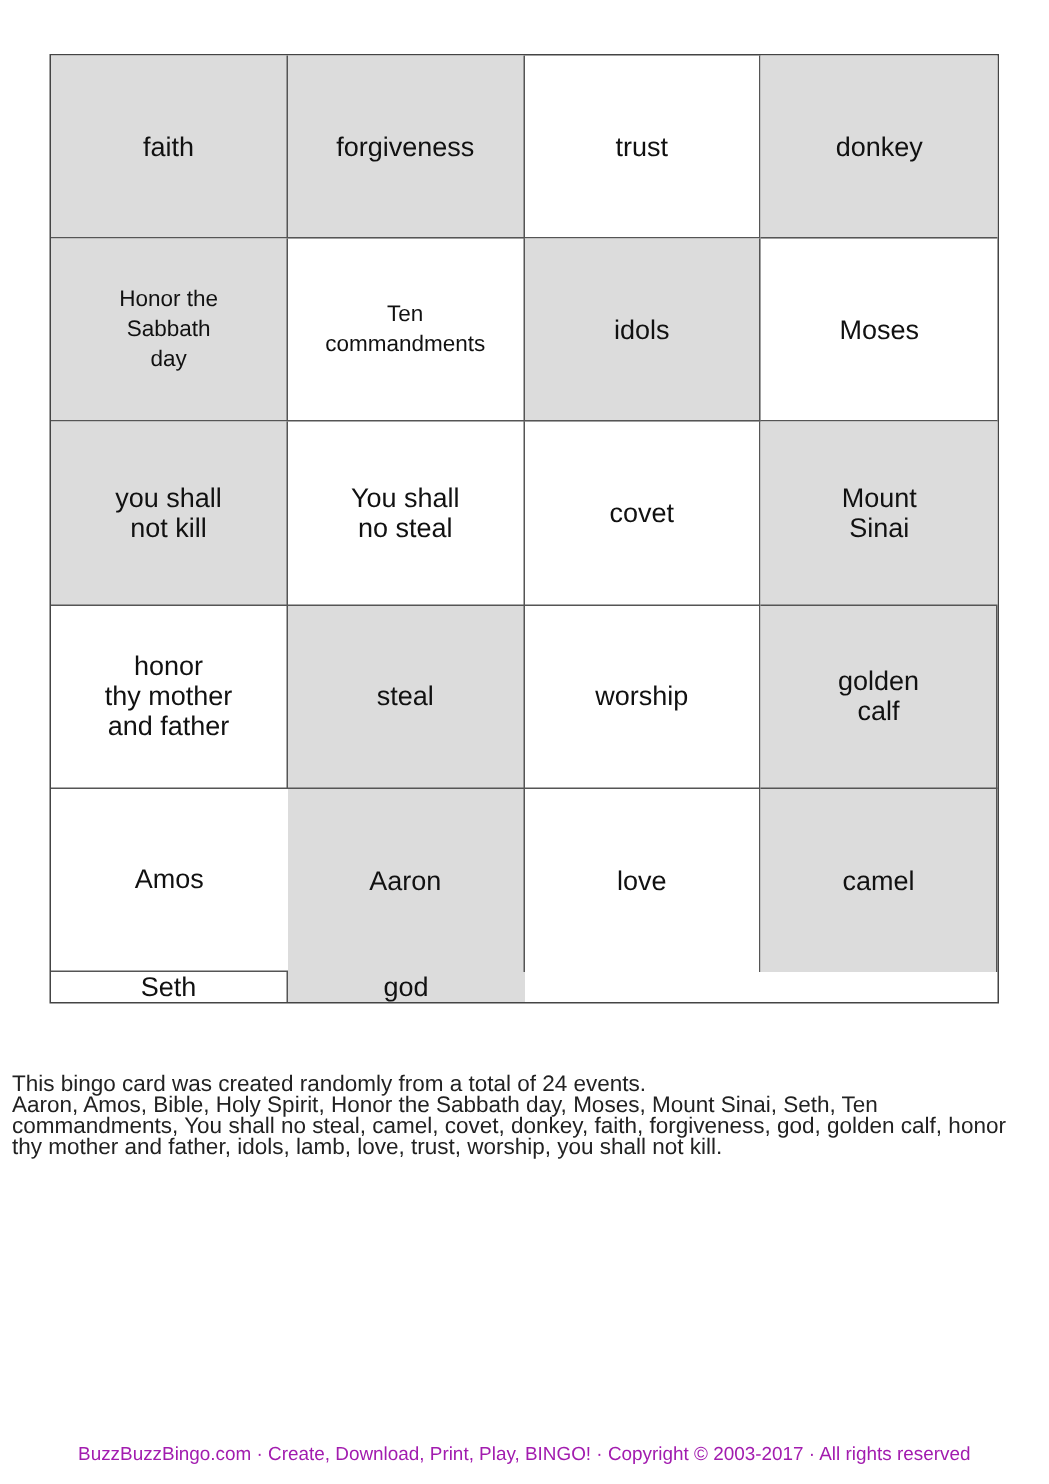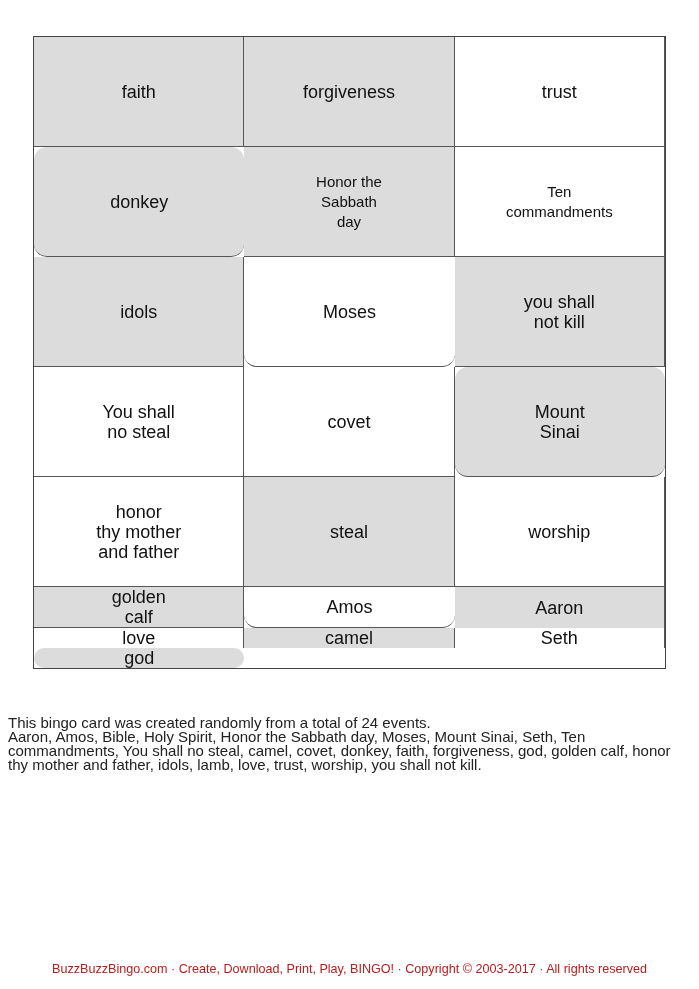--- a/index.html
+++ b/index.html
@@ -4,47 +4,47 @@
   <style>
     html, body { margin: 0; padding: 0; background: #ffffff; }
     body {
       width: 699px; height: 989px; position: relative; overflow: hidden;
       font-family: "Liberation Sans", sans-serif; color: #111;
     }
     .card {
       position: absolute; left: 33px; top: 36px;
       width: 633px; height: 633px;
       display: grid;
-      grid-template-columns: repeat(3, 1fr);
+      grid-template-columns: repeat(4, 1fr);
       grid-template-rows: repeat(5, 1fr);
       border: 1px solid #444;
       box-sizing: border-box;
     }
     .cell {
       border-right: 1px solid #555;
       border-bottom: 1px solid #555;
       display: flex; align-items: center; justify-content: center;
       text-align: center;
       font-size: 18px; line-height: 20px;
       padding: 0 6px;
       box-sizing: border-box;
       white-space: pre-line;
     }
-    .cell.col-4 { border-right: none; border-radius: 13px; }
+    .cell.col-4 { border-right: none; }
     .cell.row-4 { border-bottom: none; }
     .cell.shaded { background: #dcdcdc; }
     .cell.small { font-size: 15px; line-height: 20px; }
     .notes {
       position: absolute; left: 8px; top: 716px; width: 685px;
       font-size: 15px; line-height: 14px; color: #222;
     }
     .notes p { margin: 0; }
     .footer {
       position: absolute; left: 0; right: 0; top: 962px;
-      text-align: center; font-size: 12.6px; color: #b91c1c;
+      text-align: center; font-size: 12.6px; color: #a21caf;
     }
   </style>
 </head>
 <body>
 
 <div class="card">
 
   <div class="cell shaded row-0 col-0">faith</div>
   <div class="cell shaded row-0 col-2">forgiveness</div>
   <div class="cell row-0 col-3">trust</div>

